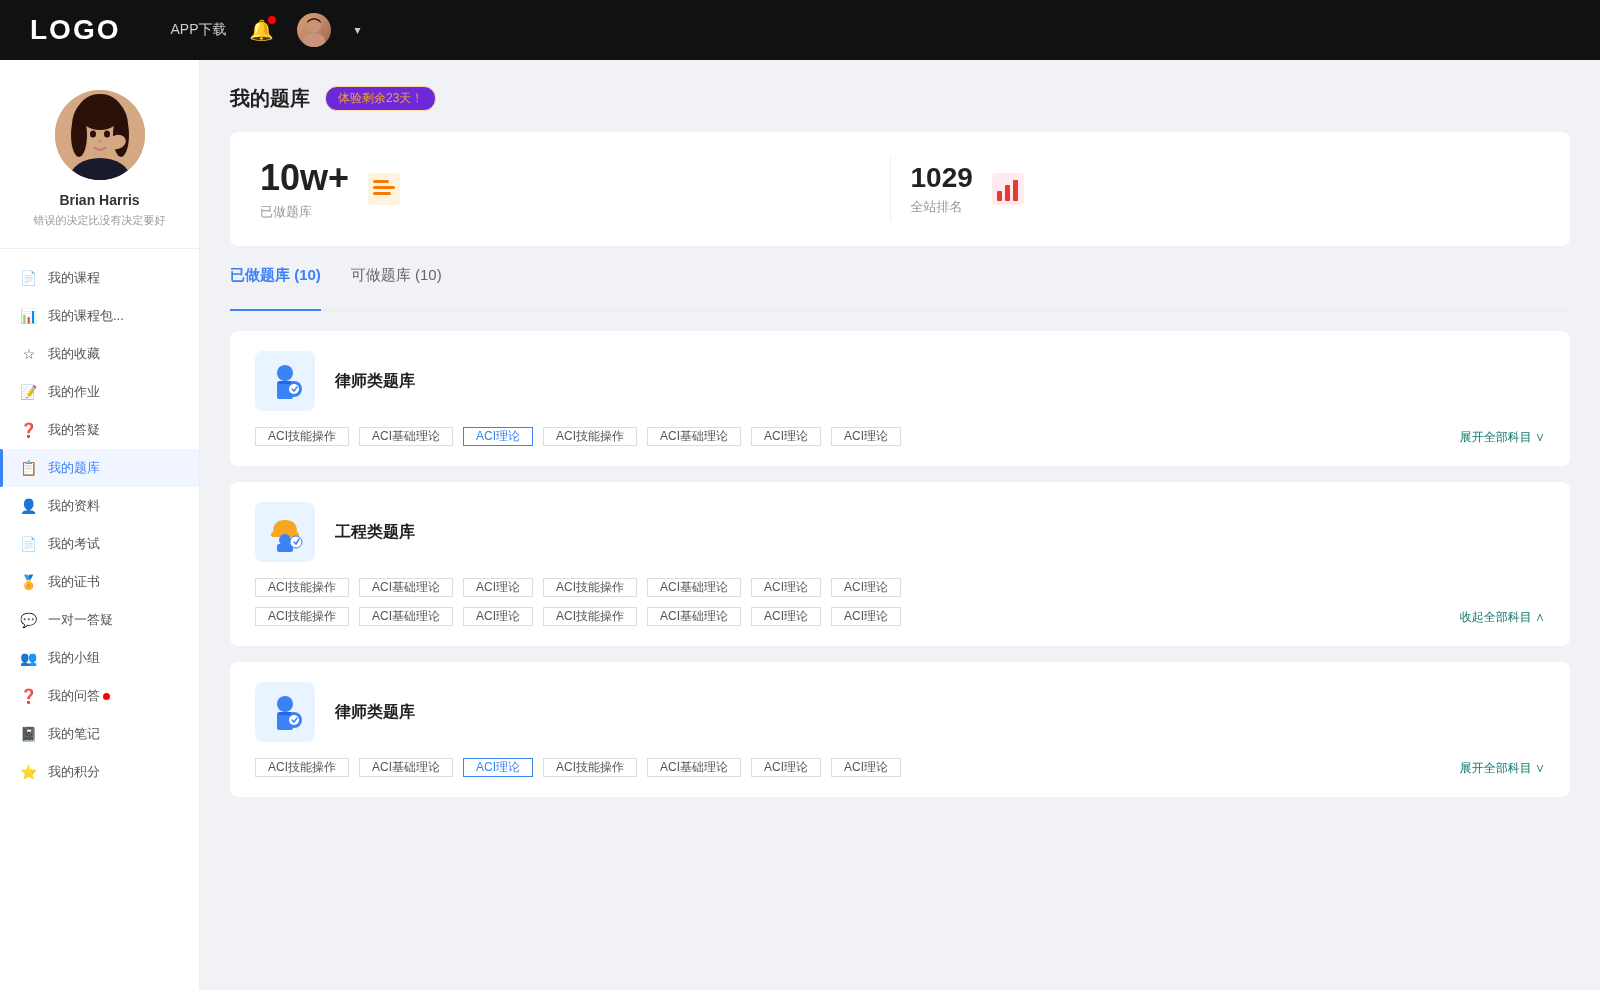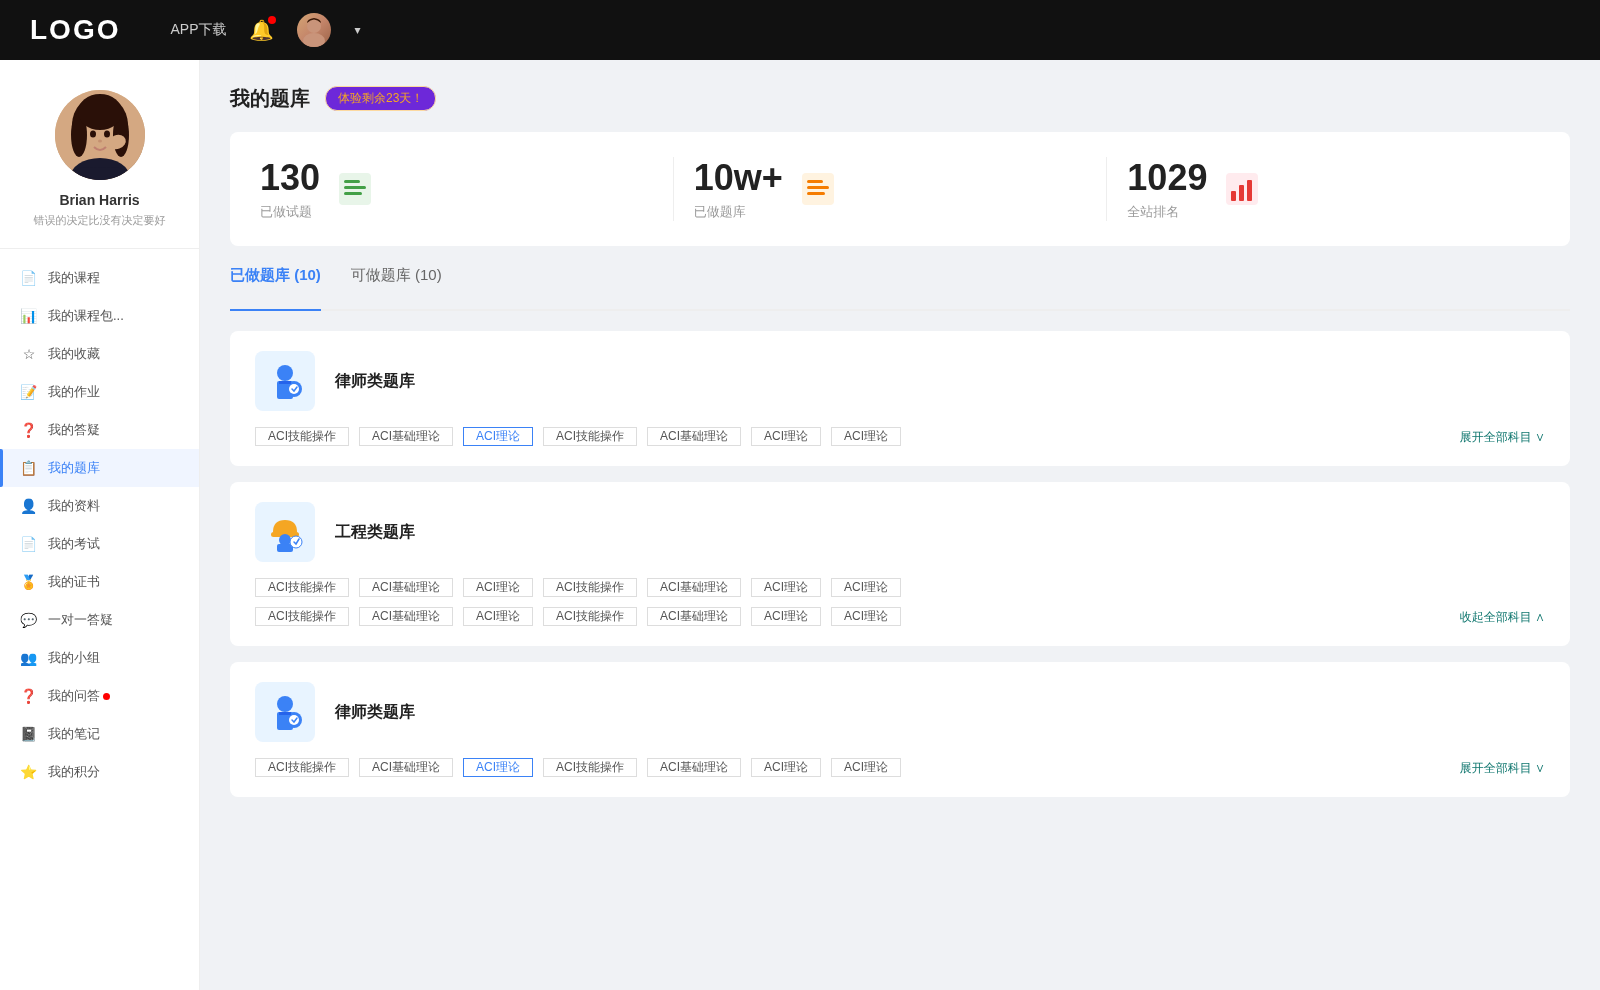--- a/index.html
+++ b/index.html
@@ -446,53 +446,39 @@
   <main class="main-content">
 
     <div class="page-header">
       <span class="page-title-text">我的题库</span>
       <span class="trial-badge">体验剩余23天！</span>
     </div>
 
     <div class="stats-row">
 
 
-      <div class="stat-item">
-        <div>
-          <div style="font-size:36px;font-weight:700;color:#222;">130</div>
-          <div class="stat-label">已做试题</div>
-        </div>
-        <div class="stat-icon">
-          <svg width="36" height="36" viewBox="0 0 36 36">
-            <rect x="2" y="2" width="32" height="32" rx="4" fill="#e8f5e9"></rect>
-            <rect x="7" y="9" width="16" height="3" rx="1.5" fill="#43a047"></rect>
-            <rect x="7" y="15" width="22" height="3" rx="1.5" fill="#43a047"></rect>
-            <rect x="7" y="21" width="18" height="3" rx="1.5" fill="#43a047"></rect>
-          </svg>
-        </div>
-      </div>
 
       <div class="stat-item">
         <div>
           <div style="font-size:36px;font-weight:700;color:#222;">10w+</div>
           <div class="stat-label">已做题库</div>
         </div>
         <div class="stat-icon">
           <svg width="36" height="36" viewBox="0 0 36 36">
             <rect x="2" y="2" width="32" height="32" rx="4" fill="#fff3e0"></rect>
             <rect x="7" y="9" width="16" height="3" rx="1.5" fill="#f57c00"></rect>
             <rect x="7" y="15" width="22" height="3" rx="1.5" fill="#f57c00"></rect>
             <rect x="7" y="21" width="18" height="3" rx="1.5" fill="#f57c00"></rect>
           </svg>
         </div>
       </div>
 
       <div class="stat-item">
         <div>
-          <div style="font-size:36px;font-weight:700;color:#222;">1029</div>
+          <div style="font-size:28px;font-weight:700;color:#222;">1029</div>
           <div class="stat-label">全站排名</div>
         </div>
         <div class="stat-icon">
           <svg width="36" height="36" viewBox="0 0 36 36">
             <rect x="2" y="2" width="32" height="32" rx="4" fill="#ffebee"></rect>
             <rect x="7" y="20" width="5" height="10" rx="1" fill="#e53935"></rect>
             <rect x="15" y="14" width="5" height="16" rx="1" fill="#e53935"></rect>
             <rect x="23" y="9" width="5" height="21" rx="1" fill="#e53935"></rect>
           </svg>
         </div>

